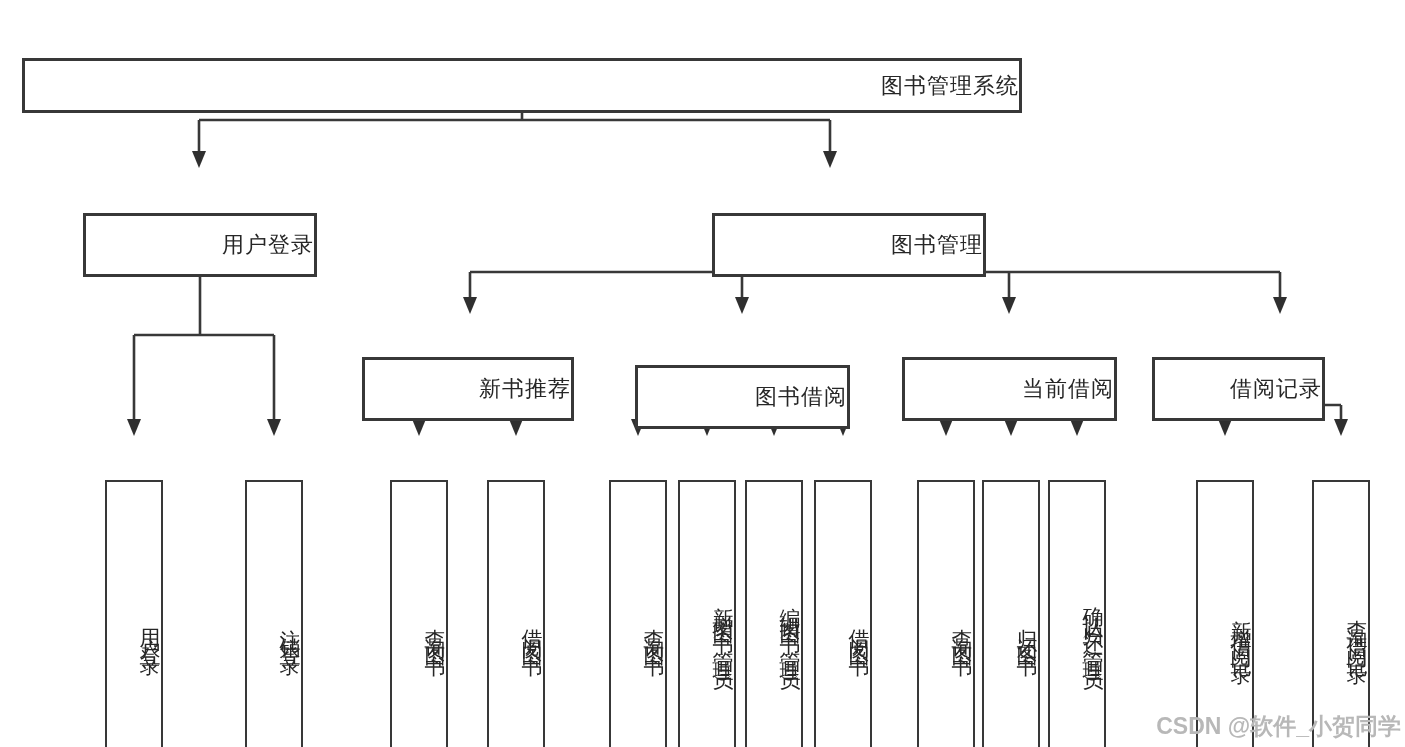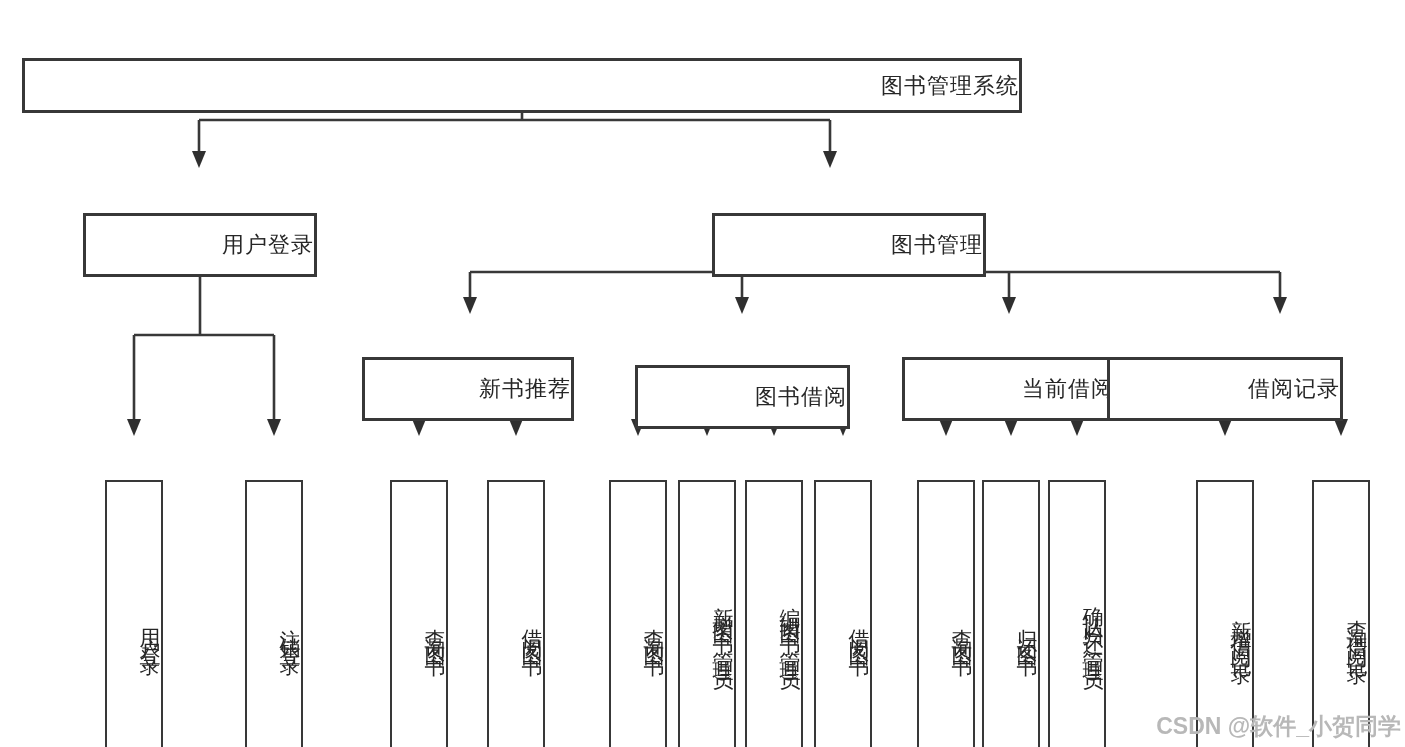--- a/index.html
+++ b/index.html
@@ -115,21 +115,21 @@
 
   <div class="node hnode" style="left:362px; top:313px; width:212px; height:64px;">
     <span>新书推荐</span>
   </div>
   <div class="node hnode" style="left:635px; top:321px; width:215px; height:64px;">
     <span>图书借阅</span>
   </div>
   <div class="node hnode" style="left:902px; top:313px; width:215px; height:64px;">
     <span>当前借阅</span>
   </div>
-  <div class="node hnode" style="left:1107px; top:313px; width:236px; height:64px;">
+  <div class="node hnode" style="left:1152px; top:313px; width:173px; height:64px;">
     <span>借阅记录</span>
   </div>
 
   <div class="node leaf" style="left:105px;">
     <span>用户登录</span>
   </div>
   <div class="node leaf" style="left:245px;">
     <span>注销登录</span>
   </div>
 

